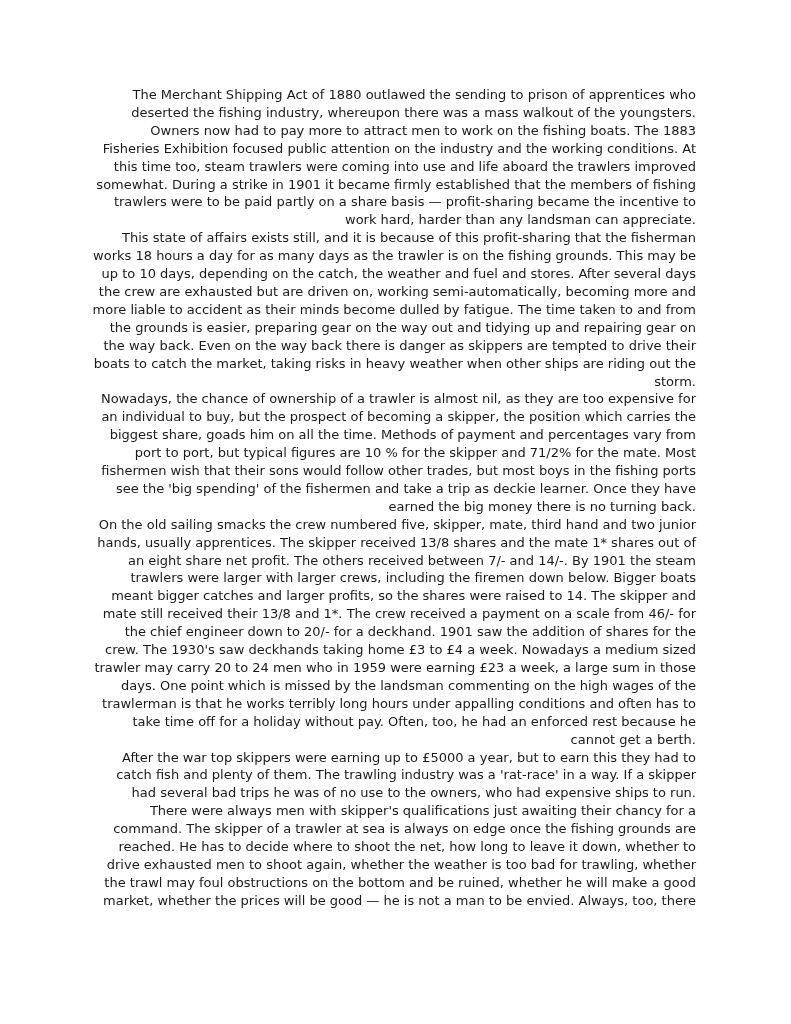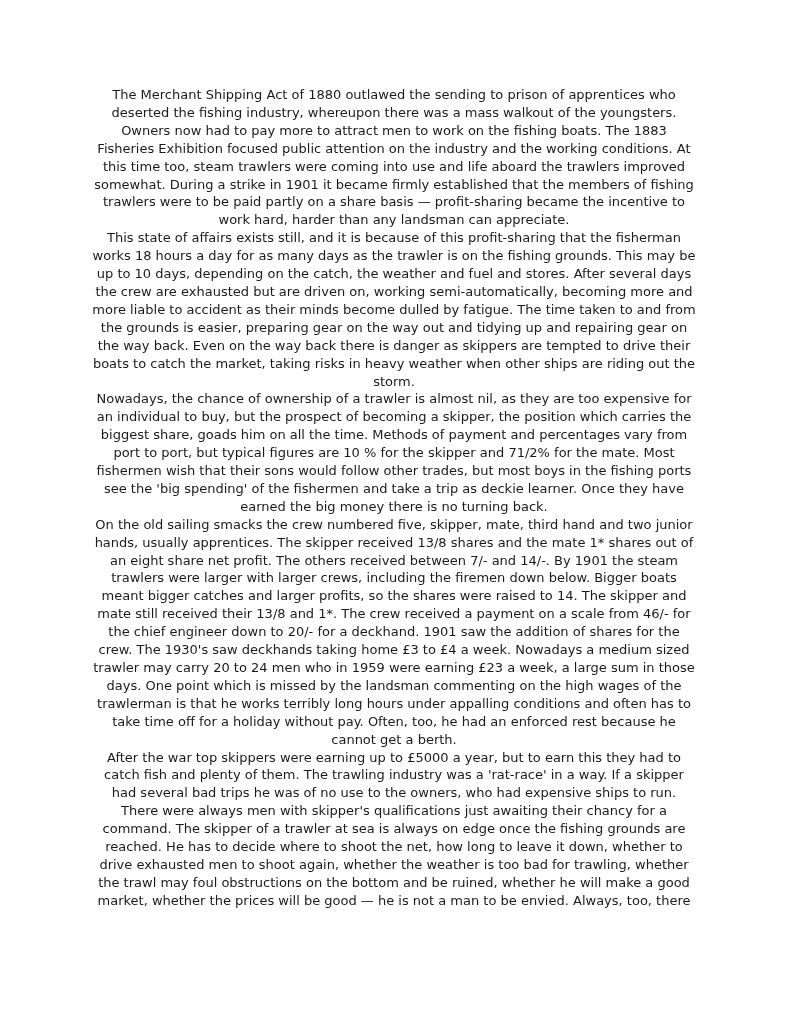--- a/index.html
+++ b/index.html
@@ -16,21 +16,21 @@
   }
   .text-block {
     position: absolute;
     left: 92px;
     top: 86px;
     width: 604px;
     font-family: "DejaVu Sans", sans-serif;
     font-size: 13px;
     line-height: 17.9px;
     color: #1a1a1a;
-    text-align: center;
+    text-align: right;
     letter-spacing: 0px;
   }
   .text-block p {
     margin: 0;
     padding: 0;
   }
 </style>
 </head>
 <body>
 

